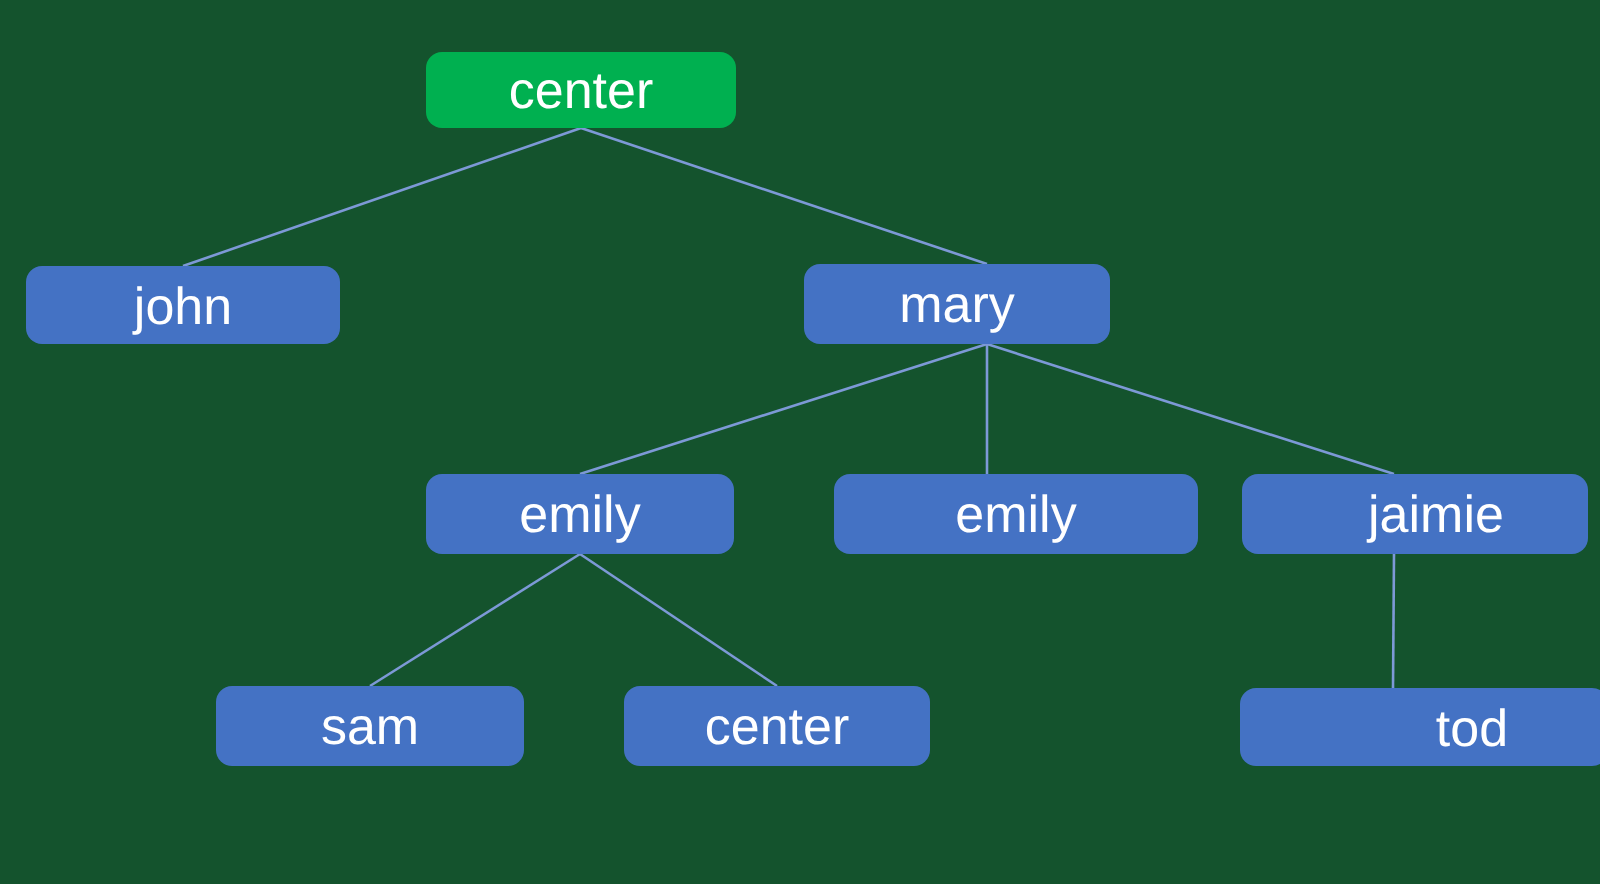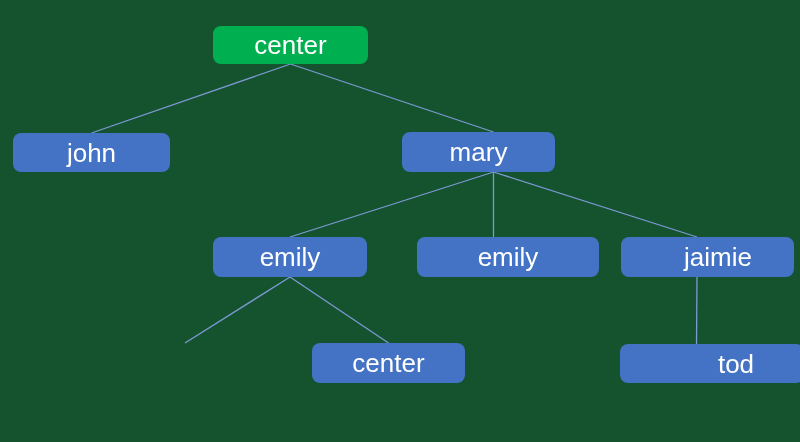--- a/index.html
+++ b/index.html
@@ -83,20 +83,23 @@
   </div>
 
   <div class="node n-emily">
     <span>emily</span>
   </div>
 
   <div class="node n-jaimie">
     <span>jaimie</span>
   </div>
 
+  <div class="node n-sam">
+    <span>sam</span>
+  </div>
 
   <div class="node n-young">
     <span>center</span>
   </div>
 
   <div class="node n-tod">
     <span>tod</span>
   </div>
 
 </div>

